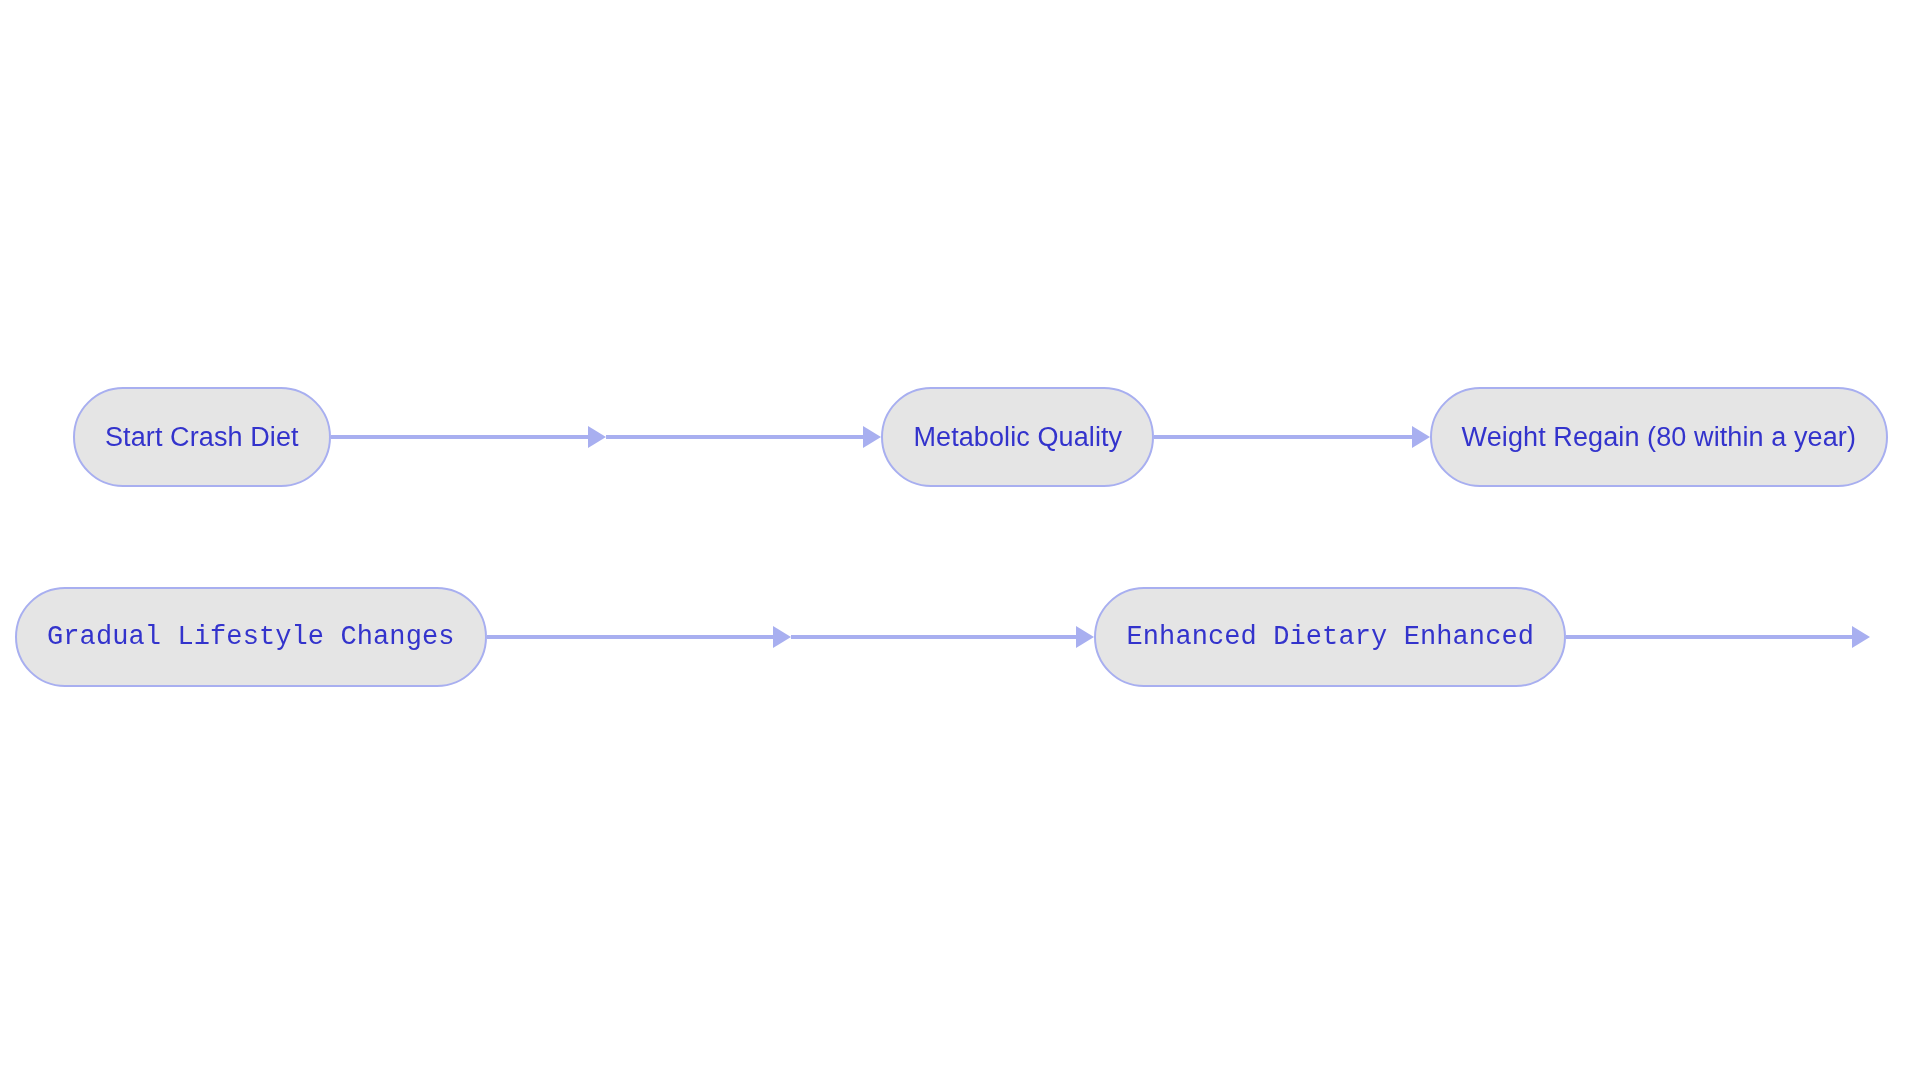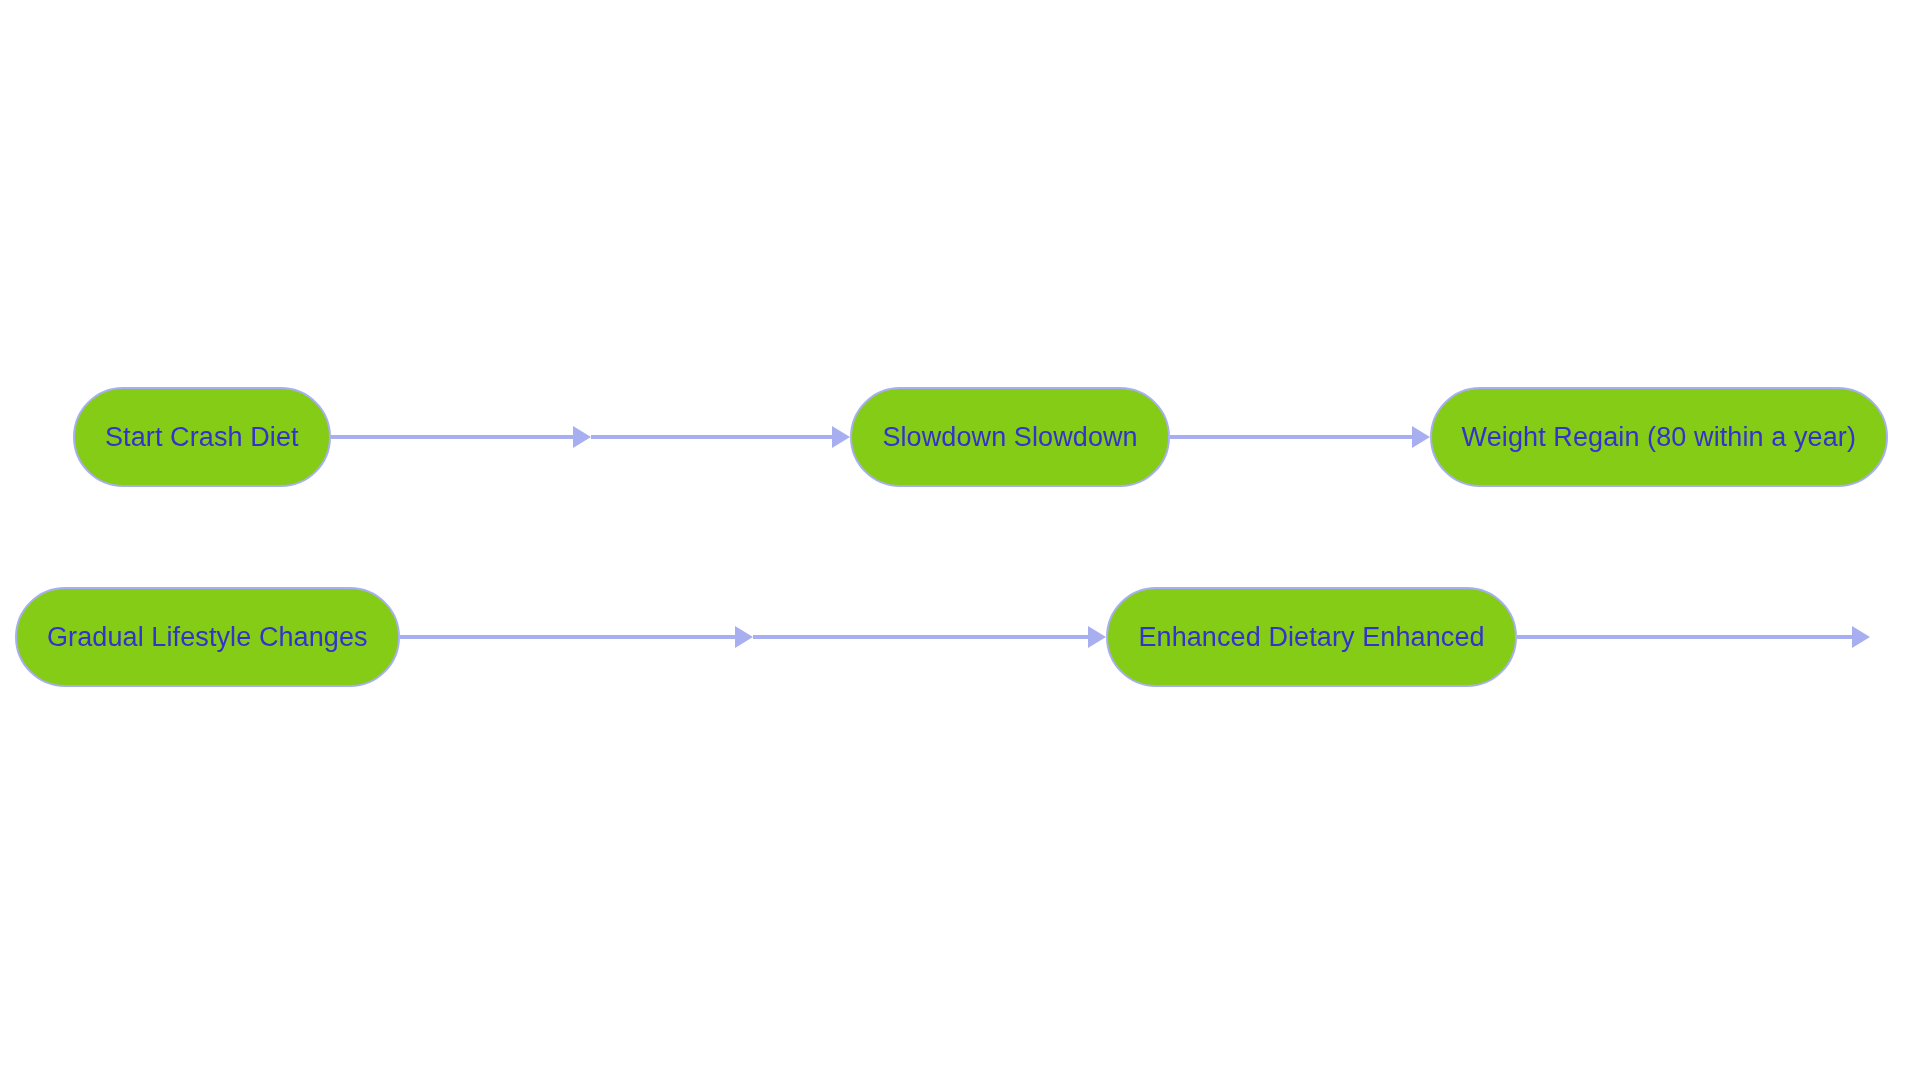--- a/index.html
+++ b/index.html
@@ -39,21 +39,21 @@
   #row-lifestyle {
     left: 0px;
     top: 587px;
     width: 1920px;
   }
 
   .node {
     box-sizing: border-box;
     height: 100px;
     border: 2px solid #A8AFF0;
-    background: #84cc16;
+    background: #e5e5e5;
     border-radius: 50px;
     display: flex;
     align-items: center;
     justify-content: center;
     color: #3333CC;
     font-size: 27px;
     font-weight: 400;
     letter-spacing: 0.1px;
     white-space: nowrap;
     padding: 0 30px;
@@ -90,21 +90,21 @@
   }
 
   
   #row-crash-diet .lead-gap { width: 73px; flex: 0 0 73px; height: 1px; }
   #row-crash-diet .trail-gap { width: 32px; flex: 0 0 32px; height: 1px; }
   #row-crash-diet .node { flex: 0 0 auto; }
 
   
   #row-lifestyle .lead-gap { width: 15px; flex: 0 0 15px; height: 1px; }
   #row-lifestyle .trail-gap { width: 50px; flex: 0 0 50px; height: 1px; }
-  #row-lifestyle .node { flex: 0 0 auto; }
+  #row-lifestyle .node { flex: 0 0 auto; font-family: Liberation Mono, monospace; }
 </style>
 </head>
 <body>
 
 <div id="flowchart-canvas">
 
   <div class="flow-row" id="row-crash-diet">
     <div class="lead-gap"></div>
 
     <div class="node">
@@ -116,21 +116,21 @@
       <div class="edge-head"></div>
     </div>
 
 
     <div class="edge">
       <div class="edge-line"></div>
       <div class="edge-head"></div>
     </div>
 
     <div class="node">
-      <span>Slowdown Slowdown</span>
+      <span>Metabolic Quality</span>
     </div>
 
     <div class="edge">
       <div class="edge-line"></div>
       <div class="edge-head"></div>
     </div>
 
     <div class="node">
       <span>Weight Regain (80 within a year)</span>
     </div>

